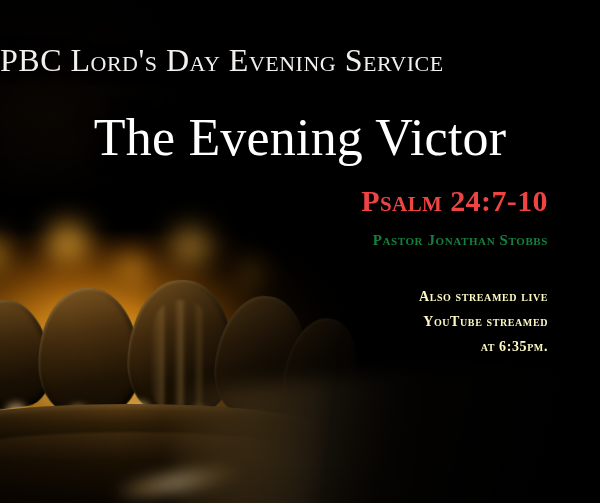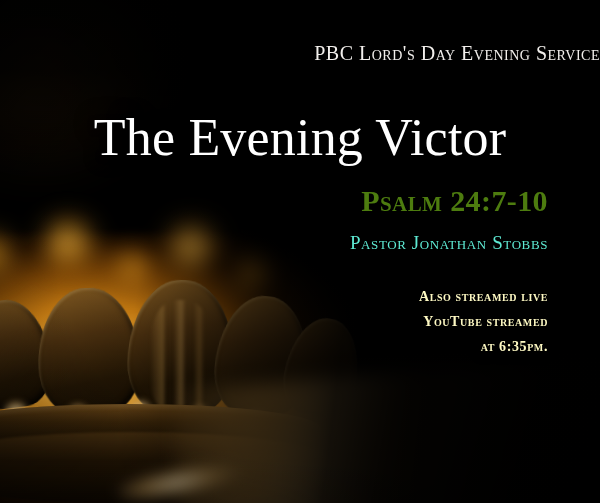--- a/index.html
+++ b/index.html
@@ -224,31 +224,31 @@
 
   
   .content {
     position: absolute;
     inset: 0;
     z-index: 20;
   }
 
   .t {
     position: absolute;
-    color: #4d7c0f;
+    color: #ef4444;
     white-space: nowrap;
     text-shadow: 0 1px 3px rgba(0,0,0,0.95), 0 0 14px rgba(0,0,0,0.85);
   }
 
   
   .headline {
     left: 0; right: 0;
     top: 42px;
-    text-align: right;
-    font-size: 20px;
+    text-align: left;
+    font-size: 32px;
     font-variant: small-caps;
     letter-spacing: 0.5px;
     font-weight: 400;
     color: #f2efec;
   }
 
   
   .title {
     left: 0; right: 0;
     top: 112px;
@@ -268,25 +268,25 @@
     font-size: 30px;
     font-variant: small-caps;
     font-weight: 700;
     letter-spacing: 0.4px;
   }
 
   
   .pastor {
     right: 52px;
     top: 232px;
-    font-size: 19px;
+    font-size: 15px;
     font-variant: small-caps;
-    font-weight: 400;
+    font-weight: 700;
     letter-spacing: 0.6px;
-    color: #5eead4;
+    color: #15803d;
   }
 
   
   .stream {
     right: 52px;
     top: 284px;
     text-align: right;
     font-size: 14px;
     font-variant: small-caps;
     font-weight: 700;

